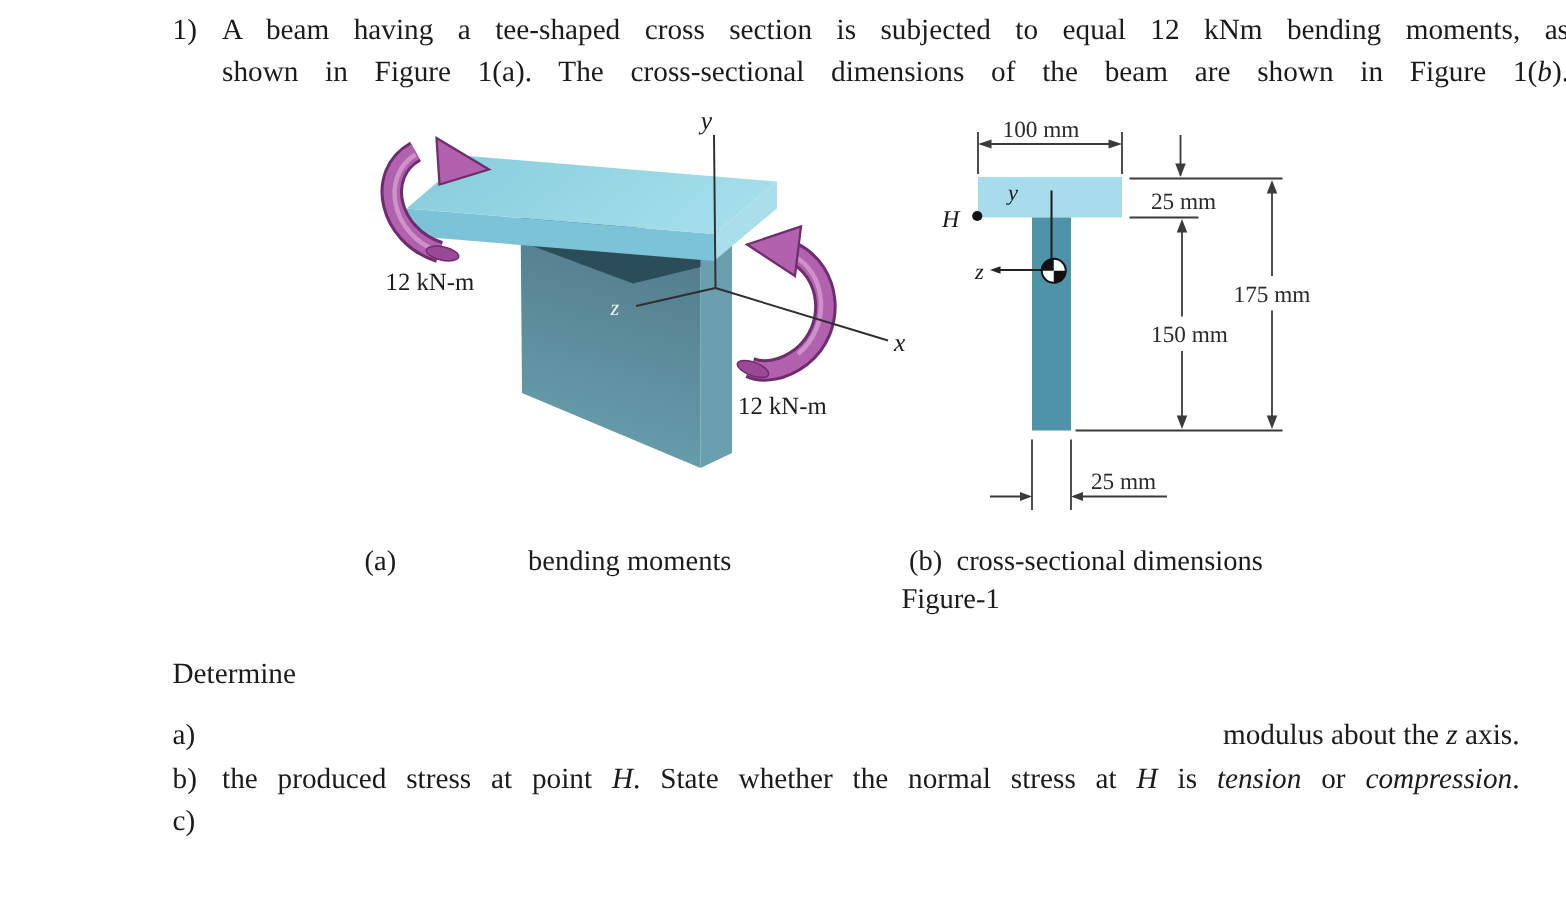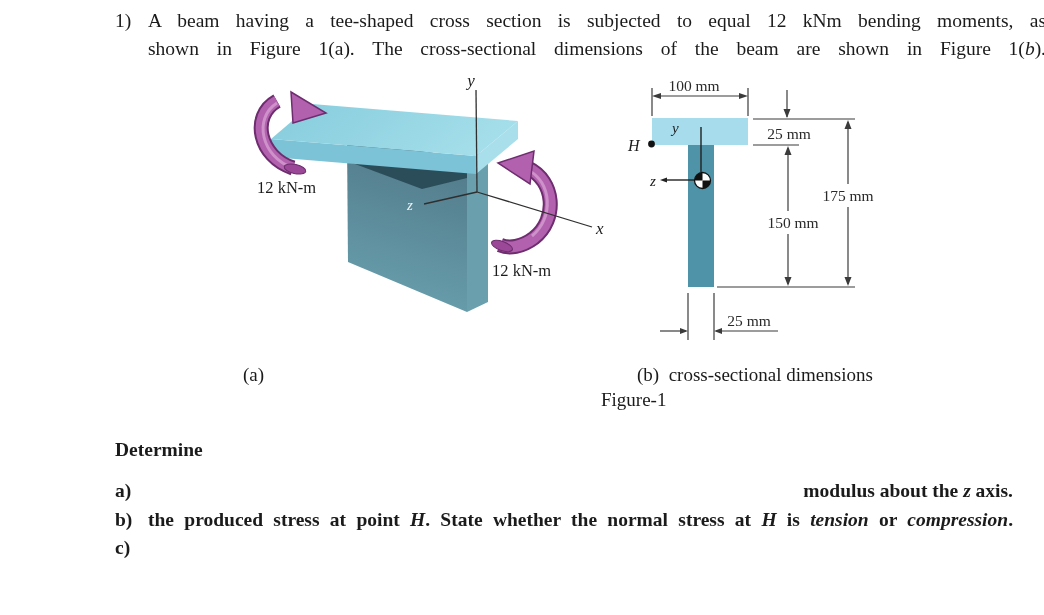--- a/index.html
+++ b/index.html
@@ -9,21 +9,21 @@
   .it{font-style:italic;}
   
   .problem{left:115px;top:7px;width:898px;font-size:19.5px;line-height:28px;}
   .hang{position:relative;padding-left:33px;}
   .marker{position:absolute;left:0;top:0;}
   .jline{text-align:justify;text-align-last:justify;}
   .nline{text-align:right;}
   
   .cap{font-size:19px;line-height:21px;white-space:nowrap;}
   
-  .determine{left:115px;top:436px;width:898px;font-size:19.5px;line-height:27.5px;font-weight:bold;}
+  .determine{left:115px;top:436px;width:898px;font-size:19.5px;line-height:27.5px;}
   .det-head{margin-bottom:13px;}
   .det-item{position:relative;padding-left:33px;}
   .det-item.ma{margin-bottom:2px;}
   svg text{font-family:"Liberation Serif","DejaVu Serif",serif;}
 </style>
 </head>
 <body>
 
 <div class="page">
 
@@ -139,21 +139,22 @@
     <text x="650" y="186" font-size="15" font-style="italic" fill="#1c1c1c">z</text>
 
     <text x="694" y="91" font-size="15.5" fill="#2a2a2a" text-anchor="middle">100 mm</text>
     <text x="789" y="139" font-size="15.5" fill="#2a2a2a" text-anchor="middle">25 mm</text>
     <text x="848" y="201" font-size="15.5" fill="#2a2a2a" text-anchor="middle">175 mm</text>
     <text x="793" y="228" font-size="15.5" fill="#2a2a2a" text-anchor="middle">150 mm</text>
     <text x="749" y="326" font-size="15.5" fill="#2a2a2a" text-anchor="middle">25 mm</text>
   </svg>
 
   <div class="abs cap" style="left:243px;top:364px;">(a)</div>
-  <div class="abs cap" style="left:637px;top:364px;text-align:right;">
+  <div class="abs cap" style="left:352px;top:364px;">bending moments</div>
+  <div class="abs cap" style="left:606px;top:364px;text-align:right;">
     <span>(b)</span>&nbsp;
     <span>cross-sectional dimensions</span>
   </div>
   <div class="abs cap" style="left:601px;top:389px;">Figure-1</div>
 
   <div class="abs determine">
     <div class="det-head">Determine</div>
 
     <div class="det-item ma">
       <span class="marker">a)</span>

